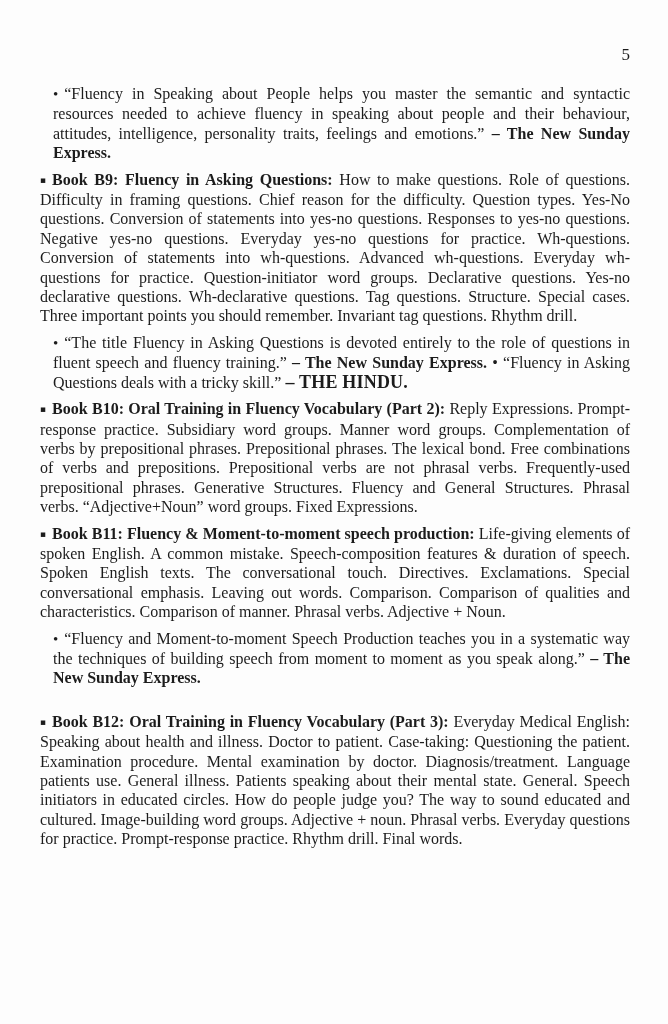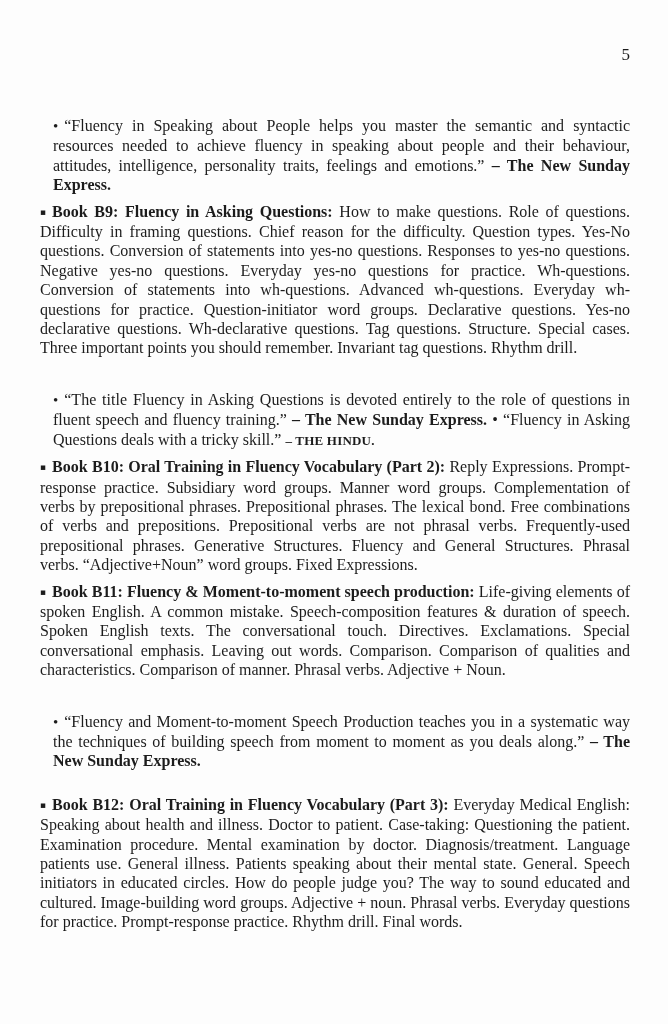--- a/index.html
+++ b/index.html
@@ -30,48 +30,48 @@
     left: 40px;
     width: 590px;
   }
   p.block {
     margin: 0 0 7px 0;
     font-size: 16px;
     line-height: 19.4px;
     text-align: justify;
   }
   p.block:last-child { margin-bottom: 0; margin-top: 24px; }
-  p.quote { margin-left: 13px; margin-top: 32px; }
+  p.quote { margin-left: 13px; }
   .bullet {
     display: inline-block;
     margin-right: 6px;
   }
   .bullet.round {
     font-size: 15px;
   }
   .bullet.square {
     font-family: "DejaVu Sans", sans-serif;
     font-size: 9px;
     vertical-align: 2px;
   }
   .seg-normal { font-weight: normal; }
   .seg-bold   { font-weight: bold; }
   .seg-caps   {
     font-weight: bold;
-    font-size: 13px;
+    font-size: 18px;
     letter-spacing: 0.2px;
   }
 </style>
 </head>
 <body>
 
 <div class="page">
   <div class="page-number">5</div>
   <main class="content">
       <p class="block quote"><span class="bullet round">•</span><span class="seg-normal">“Fluency in Speaking about People helps you master the semantic and syntactic resources needed to achieve fluency in speaking about people and their behaviour, attitudes, intelligence, personality traits, feelings and emotions.” </span><span class="seg-bold">– The New Sunday Express.</span></p>
       <p class="block book"><span class="bullet square">▪</span><span class="seg-bold">Book B9: Fluency in Asking Questions: </span><span class="seg-normal">How to make questions. Role of questions. Difficulty in framing questions. Chief reason for the difficulty. Question types. Yes-No questions. Conversion of statements into yes-no questions. Responses to yes-no questions. Negative yes-no questions. Everyday yes-no questions for practice. Wh-questions. Conversion of statements into wh-questions. Advanced wh-questions. Everyday wh-questions for practice. Question-initiator word groups. Declarative questions. Yes-no declarative questions. Wh-declarative questions. Tag questions. Structure. Special cases. Three important points you should remember. Invariant tag questions. Rhythm drill.</span></p>
       <p class="block quote"><span class="bullet round">•</span><span class="seg-normal">“The title Fluency in Asking Questions is devoted entirely to the role of questions in fluent speech and fluency training.” </span><span class="seg-bold">– The New Sunday Express.</span><span class="seg-normal"> • “Fluency in Asking Questions deals with a tricky skill.” </span><span class="seg-caps">– THE HINDU.</span></p>
       <p class="block book"><span class="bullet square">▪</span><span class="seg-bold">Book B10: Oral Training in Fluency Vocabulary (Part 2): </span><span class="seg-normal">Reply Expressions. Prompt-response practice. Subsidiary word groups. Manner word groups. Complementation of verbs by prepositional phrases. Prepositional phrases. The lexical bond. Free combinations of verbs and prepositions. Prepositional verbs are not phrasal verbs. Frequently-used prepositional phrases. Generative Structures. Fluency and General Structures. Phrasal verbs. “Adjective+Noun” word groups. Fixed Expressions.</span></p>
       <p class="block book"><span class="bullet square">▪</span><span class="seg-bold">Book B11: Fluency &amp; Moment-to-moment speech production: </span><span class="seg-normal">Life-giving elements of spoken English. A common mistake. Speech-composition features &amp; duration of speech. Spoken English texts. The conversational touch. Directives. Exclamations. Special conversational emphasis. Leaving out words. Comparison. Comparison of qualities and characteristics. Comparison of manner. Phrasal verbs. Adjective + Noun.</span></p>
-      <p class="block quote"><span class="bullet round">•</span><span class="seg-normal">“Fluency and Moment-to-moment Speech Production teaches you in a systematic way the techniques of building speech from moment to moment as you deals along.” </span><span class="seg-bold">– The New Sunday Express.</span></p>
+      <p class="block quote"><span class="bullet round">•</span><span class="seg-normal">“Fluency and Moment-to-moment Speech Production teaches you in a systematic way the techniques of building speech from moment to moment as you speak along.” </span><span class="seg-bold">– The New Sunday Express.</span></p>
       <p class="block book"><span class="bullet square">▪</span><span class="seg-bold">Book B12: Oral Training in Fluency Vocabulary (Part 3): </span><span class="seg-normal">Everyday Medical English: Speaking about health and illness. Doctor to patient. Case-taking: Questioning the patient. Examination procedure. Mental examination by doctor. Diagnosis/treatment. Language patients use. General illness. Patients speaking about their mental state. General. Speech initiators in educated circles. How do people judge you? The way to sound educated and cultured. Image-building word groups. Adjective + noun. Phrasal verbs. Everyday questions for practice. Prompt-response practice. Rhythm drill. Final words.</span></p>
     </main>
 </div>
 
 </body></html>

